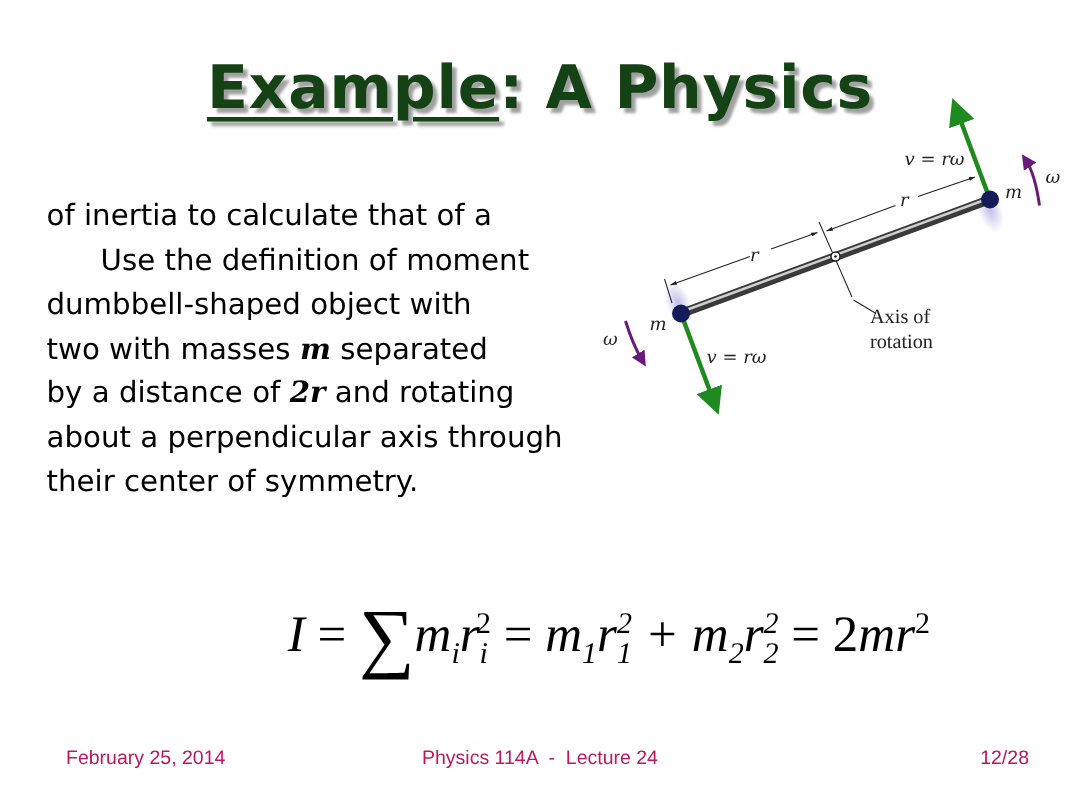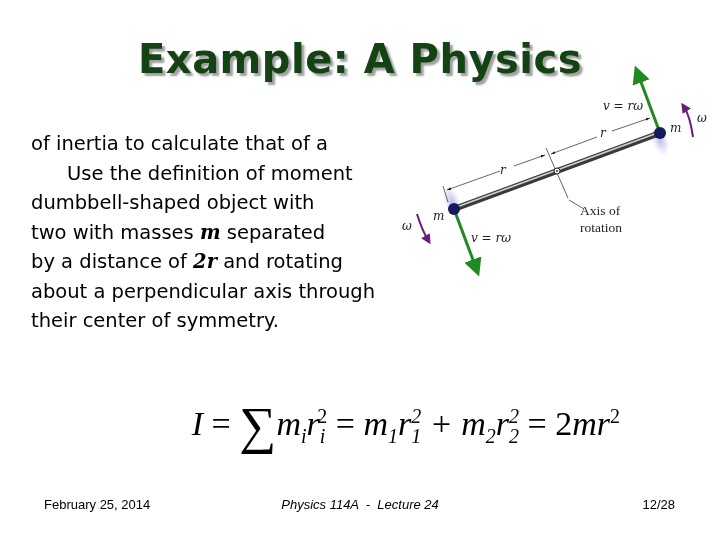--- a/index.html
+++ b/index.html
@@ -3,38 +3,38 @@
 <meta charset="utf-8">
 <style>
   html, body { margin: 0; padding: 0; background: #ffffff; }
   body { width: 720px; height: 540px; position: relative; overflow: hidden; font-family: "DejaVu Sans", sans-serif; }
   .title {
     position: absolute; left: 0; top: 36px; width: 720px; text-align: center;
     font-family: "DejaVu Sans", sans-serif; font-weight: bold; font-size: 40px;
     letter-spacing: 0.5px;
     text-shadow: 3px 3px 2px #a0a0a0;
   }
-  .title .u { text-decoration-thickness: 3px; text-underline-offset: 6px; margin-top: 24px; }
+  .title .u { text-decoration: underline; text-decoration-thickness: 3px; text-underline-offset: 6px; margin-top: 24px; }
   .body-text {
     position: absolute; left: 31px; top: 129px; width: 400px;
     font-family: "DejaVu Sans", sans-serif; font-size: 19.5px; line-height: 29.5px; color: #000;
   }
   .body-text .line { white-space: nowrap; display: block; }
   .body-text .indent { padding-left: 36px; }
   .body-text i { font-family: "DejaVu Serif", serif; font-weight: bold; font-style: italic; }
   .diagram { position: absolute; left: 395px; top: 60px; width: 325px; height: 230px; }
   .formula {
     position: absolute; left: 160px; top: 396px; height: 56px; width: 460px;
     font-family: "Liberation Serif", serif; font-size: 34px; color: #000; white-space: nowrap; text-align: right;
   }
   .formula .it { font-style: italic; }
   .formula sub, .formula sup { font-size: 20px; }
   .formula .sumsign { font-size: 52px; vertical-align: -8px; }
   .footer {
-    position: absolute; top: 497px; font-family: "Liberation Sans", sans-serif; font-size: 13px; color: #000000;
+    position: absolute; top: 497px; font-family: "Liberation Sans", sans-serif; font-size: 13px; color: #be185d;
   }
 </style>
 </head>
 <body>
 
 <div class="title" style="color:#144214;">
   <span class="u">Example</span><span>: A Physics</span>
 </div>
 
 <div class="body-text">
@@ -110,14 +110,14 @@
   <span class="it">I</span>
   <span>=</span>
   <span class="sumsign">∑</span><span class="it">m</span><sub class="it">i</sub><span class="it">r</span><sub class="it" style="margin-right:-8px">i</sub><sup>2</sup>
   <span>=</span>
   <span class="it">m<sub>1</sub>r<sub>1</sub><sup style="margin-left:-10px">2</sup> + m<sub>2</sub>r<sub>2</sub><sup style="margin-left:-10px">2</sup></span>
   <span>=</span>
   <span>2<span class="it">mr</span><sup>2</sup></span>
 </div>
 
 <div class="footer" style="left:44px;">February 25, 2014</div>
-<div class="footer" style="left:0; width:720px; text-align:center; white-space:pre;font-style:italic;">Physics 114A  -  Lecture 24</div>
-<div class="footer" style="right:45px;margin-left:12px;">12/28</div>
+<div class="footer" style="left:0; width:720px; text-align:center; white-space:pre;">Physics 114A  -  Lecture 24</div>
+<div class="footer" style="right:34px;margin-left:12px;">12/28</div>
 
 </body></html>

